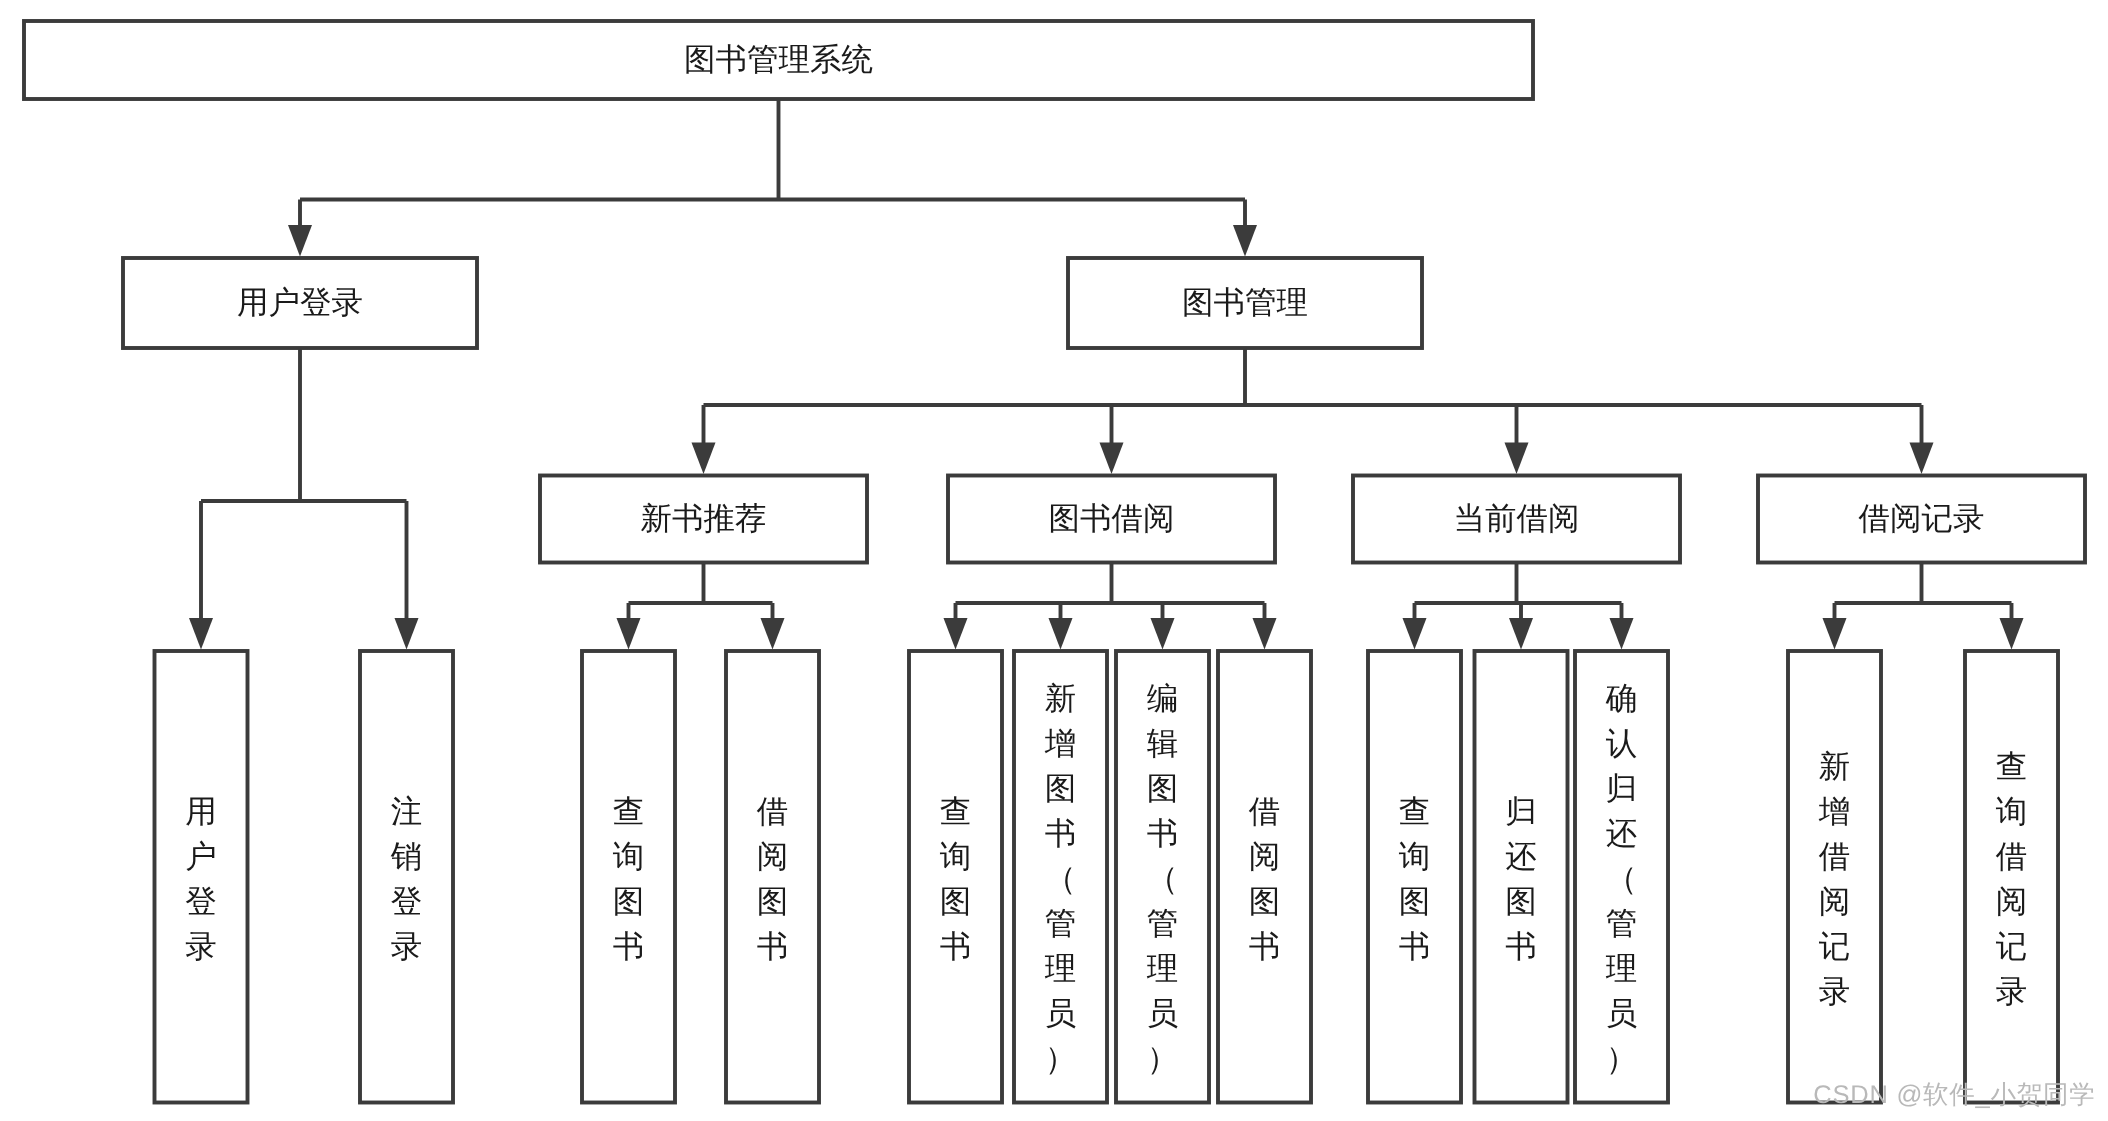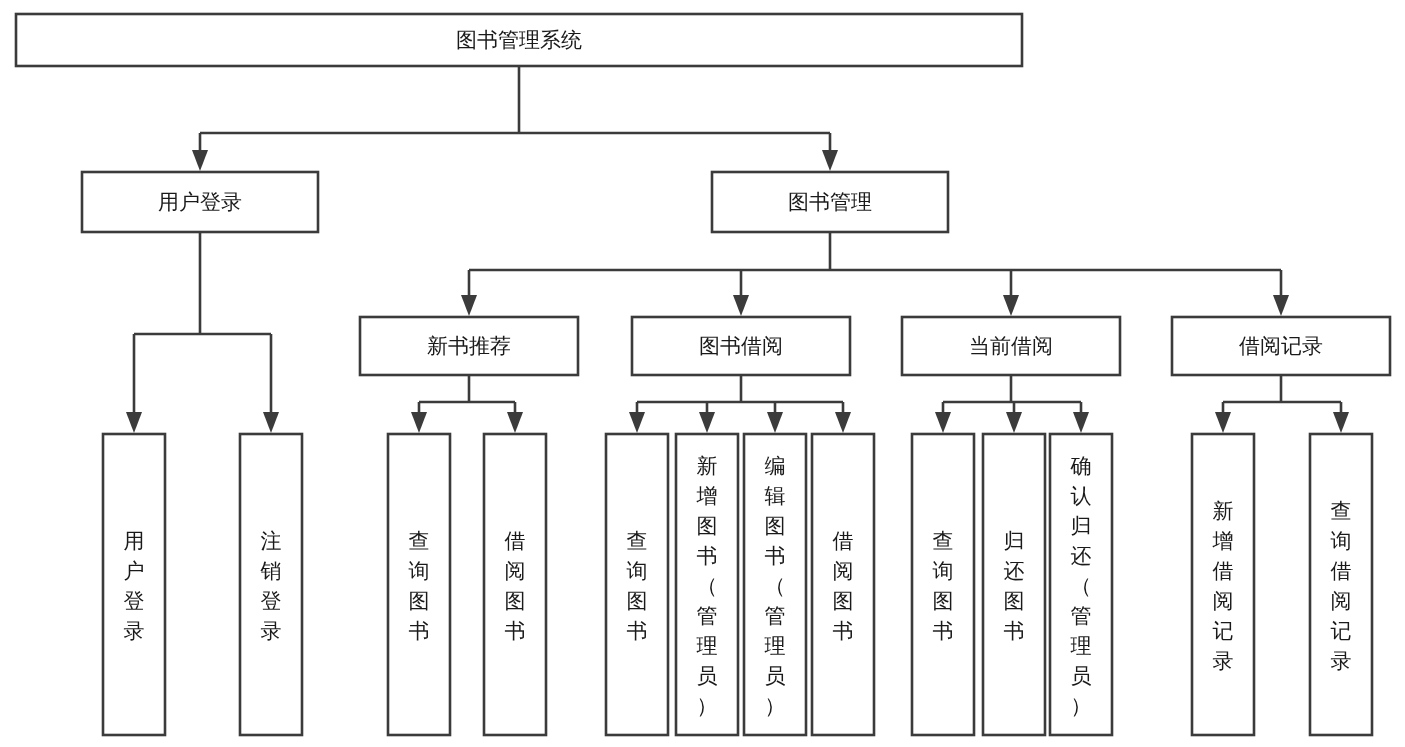--- a/index.html
+++ b/index.html
@@ -216,13 +216,14 @@
         <g>
           <rect class="node-box" x="1192" y="434" width="62" height="301"></rect>
           <text class="node-label-v" x="1223" y="517.9"><tspan x="1223" dy="0">新</tspan><tspan x="1223" dy="30">增</tspan><tspan x="1223" dy="30">借</tspan><tspan x="1223" dy="30">阅</tspan><tspan x="1223" dy="30">记</tspan><tspan x="1223" dy="30">录</tspan></text>
         </g>
         <g>
           <rect class="node-box" x="1310" y="434" width="62" height="301"></rect>
           <text class="node-label-v" x="1341" y="517.9"><tspan x="1341" dy="0">查</tspan><tspan x="1341" dy="30">询</tspan><tspan x="1341" dy="30">借</tspan><tspan x="1341" dy="30">阅</tspan><tspan x="1341" dy="30">记</tspan><tspan x="1341" dy="30">录</tspan></text>
         </g>
       </g>
   </svg>
+  <div class="watermark-text">CSDN @软件_小贺同学</div>
 </div>
 
 </body></html>

